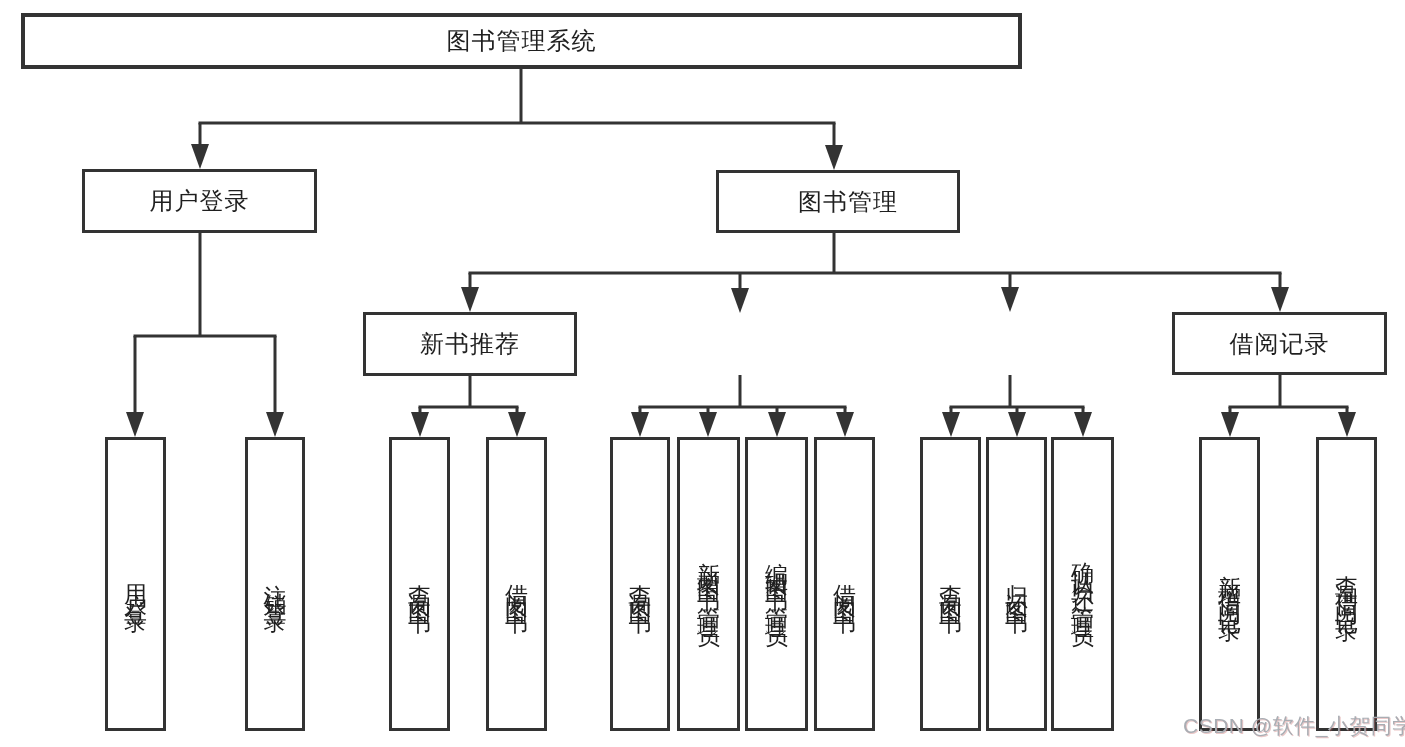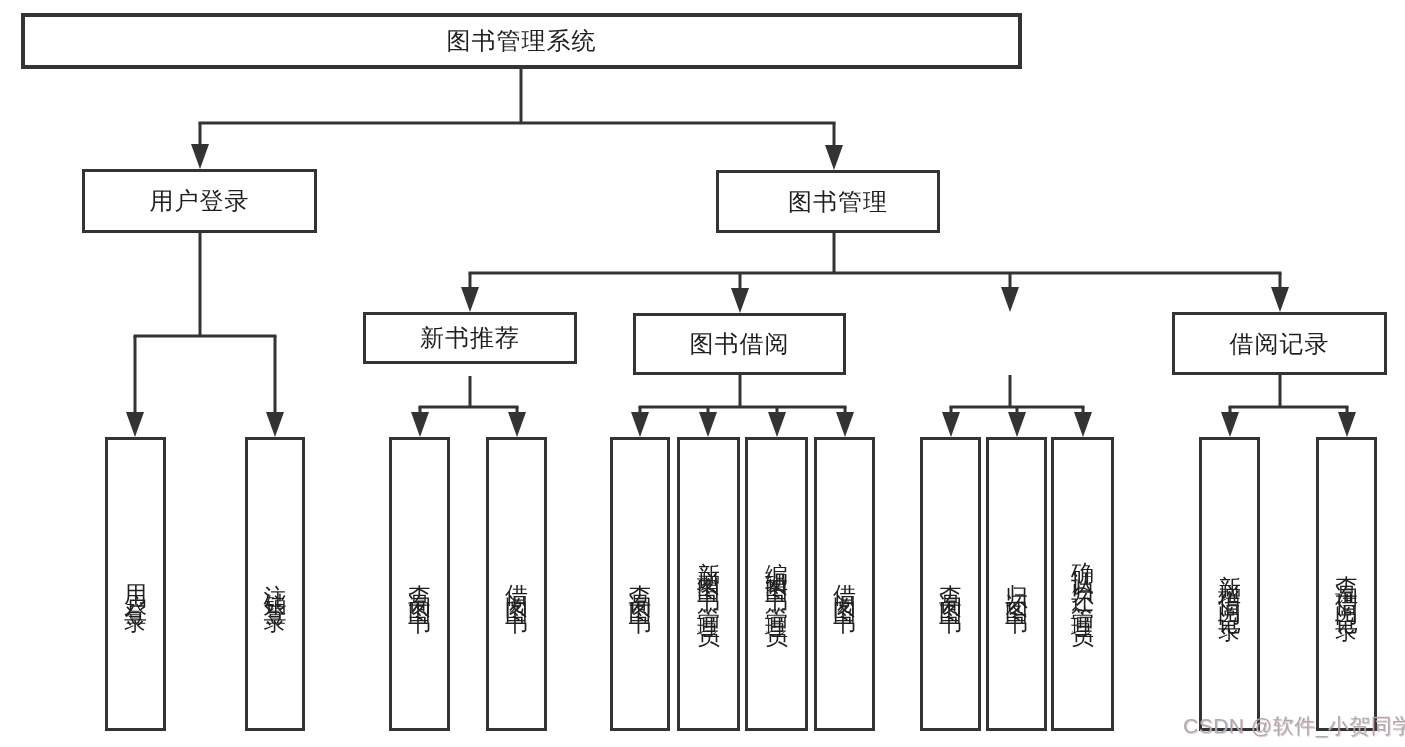--- a/index.html
+++ b/index.html
@@ -127,24 +127,23 @@
       <path d="M1008 412 h18 L1017 437 Z"></path>
       <path d="M1074 412 h18 L1083 437 Z"></path>
       <path d="M1221 412 h18 L1230 437 Z"></path>
       <path d="M1338 412 h18 L1347 437 Z"></path>
     </g>
   </svg>
 
   <div class="node hbox root" style="left:21px; top:13px; width:1001px; height:56px;">图书管理系统</div>
 
   <div class="node hbox" style="left:82px; top:169px; width:235px; height:64px;">用户登录</div>
-  <div class="node hbox" style="left:716px; top:170px; width:224px; height:63px;padding-left:20px;">图书管理</div>
+  <div class="node hbox" style="left:716px; top:170px; width:244px; height:63px;padding-left:20px;">图书管理</div>
 
-  <div class="node hbox" style="left:363px; top:312px; width:214px; height:52px;">新书推荐</div>
-  <div class="node hbox" style="left:633px; top:313px; width:213px; height:62px;">图书借阅</div>
+  <div class="node hbox" style="left:363px; top:312px; width:214px; height:64px;">新书推荐</div>
   <div class="node hbox" style="left:1172px; top:312px; width:215px; height:63px;">借阅记录</div>
 
   <div class="node vbox" style="left:105px; top:437px; width:61px; height:294px;">用户登录</div>
   <div class="node vbox" style="left:245px; top:437px; width:60px; height:294px;">注销登录</div>
 
   <div class="node vbox" style="left:389px; top:437px; width:61px; height:294px;">查询图书</div>
   <div class="node vbox" style="left:486px; top:437px; width:61px; height:294px;">借阅图书</div>
 
   <div class="node vbox" style="left:610px; top:437px; width:60px; height:294px;">查询图书</div>
   <div class="node vbox" style="left:677px; top:437px; width:63px; height:294px;">新增图书（管理员）</div>

